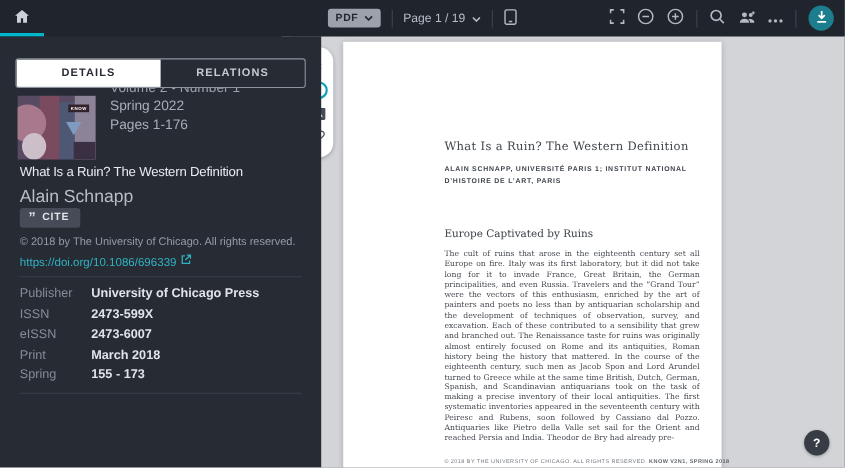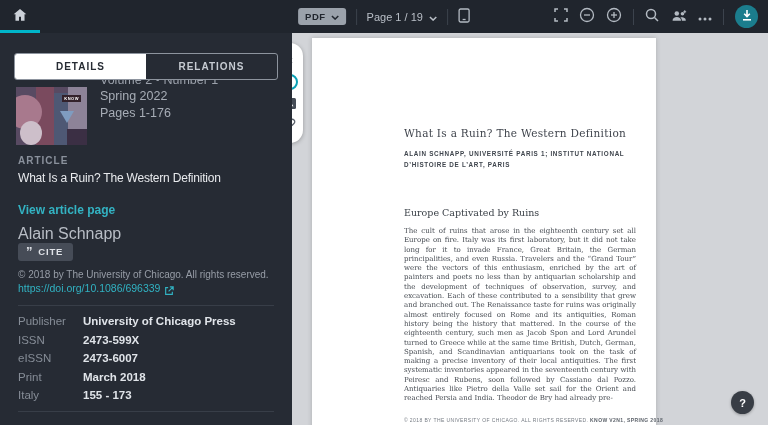--- a/index.html
+++ b/index.html
@@ -38,21 +38,21 @@
   .issue-meta { margin-left:13px; padding-top:1px; }
   .issue-meta div { font-size:12.5px; line-height:17px; color:#a7adb6; }
   .px { margin-left:18px; margin-right:18px; }
   .kicker { margin-top:10px; font-size:10px; font-weight:bold; letter-spacing:1px; color:#8a919c; line-height:12px; }
   .art-title { margin-top:3px; font-size:12px; letter-spacing:-.2px; color:#e8eaed; line-height:16px; white-space:nowrap; overflow:hidden; font-weight:normal; }
   .view-link { display:block; margin-top:17px; font-size:12px; font-weight:bold; color:#33b3c3; text-decoration:none; line-height:15px; cursor:pointer; }
   .author { margin-top:9px; font-size:16px; color:#b9bec6; line-height:14px; }
   .cite-btn { display:inline-flex; align-items:center; gap:5px; margin-top:2px; margin-left:18px; background:#464c57; border:none; border-radius:3px; padding:3px 10px 4px 8px; color:#dfe2e7; font-size:9.5px; font-weight:bold; letter-spacing:.8px; cursor:pointer; font-family:inherit; }
   .cite-quote { font-size:13px; line-height:8px; font-weight:bold; color:#dfe2e7; }
   .copyright { margin-top:8px; font-size:10px; color:#979da7; line-height:12px; }
-  .doi-row { display:flex; align-items:flex-start; gap:4px; margin-top:1px; }
+  .doi-row { display:flex; align-items:flex-end; gap:4px; margin-top:1px; }
   .doi-link { font-size:10.5px; color:#31b2c2; text-decoration:none; line-height:13px; cursor:pointer; }
   .sb-hr { border:none; border-top:1px solid #383e48; margin:5px 18px 0 18px; }
   .meta-grid { display:grid; grid-template-columns:65px 1fr; row-gap:6.5px; margin:9px 18px 0 18px; }
   .meta-label { font-size:11.5px; color:#868d97; line-height:12px; }
   .meta-value { font-size:11.5px; color:#e0e4e9; font-weight:bold; line-height:12px; }
   .sb-hr2 { border:none; border-top:1px solid #383e48; margin:10px 18px 0 18px; }
 
   
   .viewer { position:absolute; top:33px; left:256px; width:512px; height:392px; background:#d2d4d8; overflow:hidden; }
   .vtrack { position:absolute; left:0; top:0; width:8px; height:100%; background:#eef0f2; }
@@ -204,23 +204,21 @@
           <div class="cv6"></div>
           <div class="cv7"></div>
         <div class="cv-badge">KNOW</div>
       </div>
       <div class="issue-meta">
         <div>Spring 2022</div>
         <div>Pages  1-176</div>
       </div>
     </div>
 
-    <div class="kicker px">ARTICLE</div>
     <h1 class="art-title px">What Is a Ruin? The Western Definition</h1>
-    <a class="view-link px">View article page</a>
     <div class="author px">Alain Schnapp</div>
 
     <button class="cite-btn">
       <span class="cite-quote">”</span>
       <span>CITE</span>
     </button>
 
     <div class="copyright px">© 2018 by The University of Chicago. All rights reserved.</div>
     <div class="doi-row px">
       <a class="doi-link">https://doi.org/10.1086/696339</a>
@@ -236,21 +234,21 @@
 
     <div class="meta-grid">
       <div class="meta-label">Publisher</div>
       <div class="meta-value">University of Chicago Press</div>
       <div class="meta-label">ISSN</div>
       <div class="meta-value">2473-599X</div>
       <div class="meta-label">eISSN</div>
       <div class="meta-value">2473-6007</div>
       <div class="meta-label">Print</div>
       <div class="meta-value">March 2018</div>
-      <div class="meta-label">Italy</div>
+      <div class="meta-label">Spring</div>
       <div class="meta-value">155 - 173</div>
     </div>
 
     <hr class="sb-hr2">
   </aside>
 
   <main class="viewer">
     <div class="vtrack">
       <div class="vthumb"></div>
     </div>

